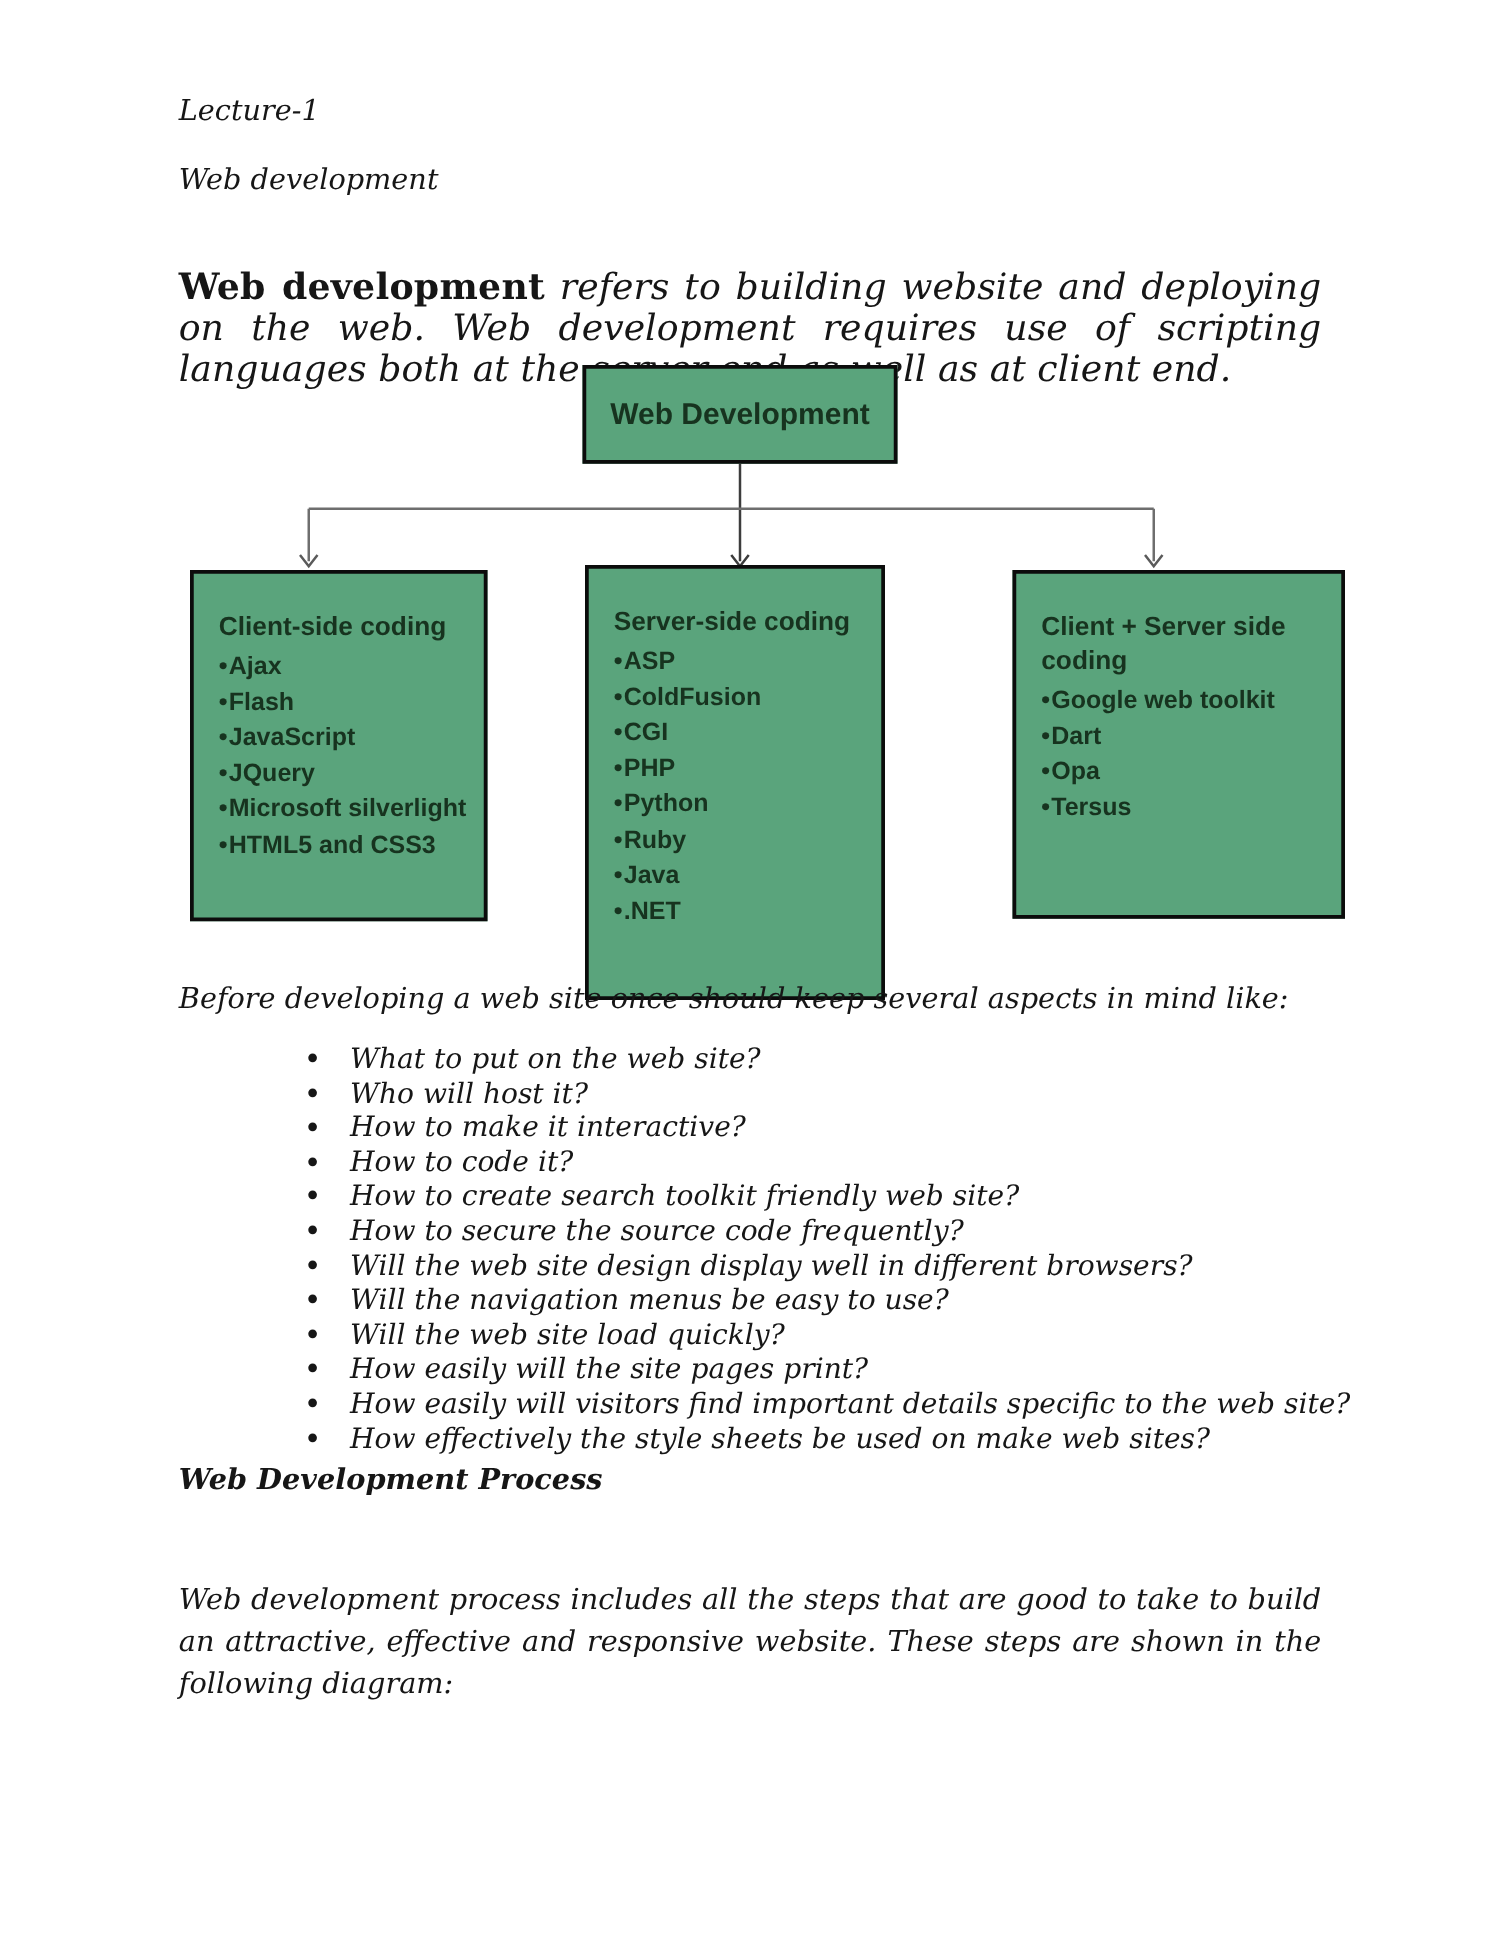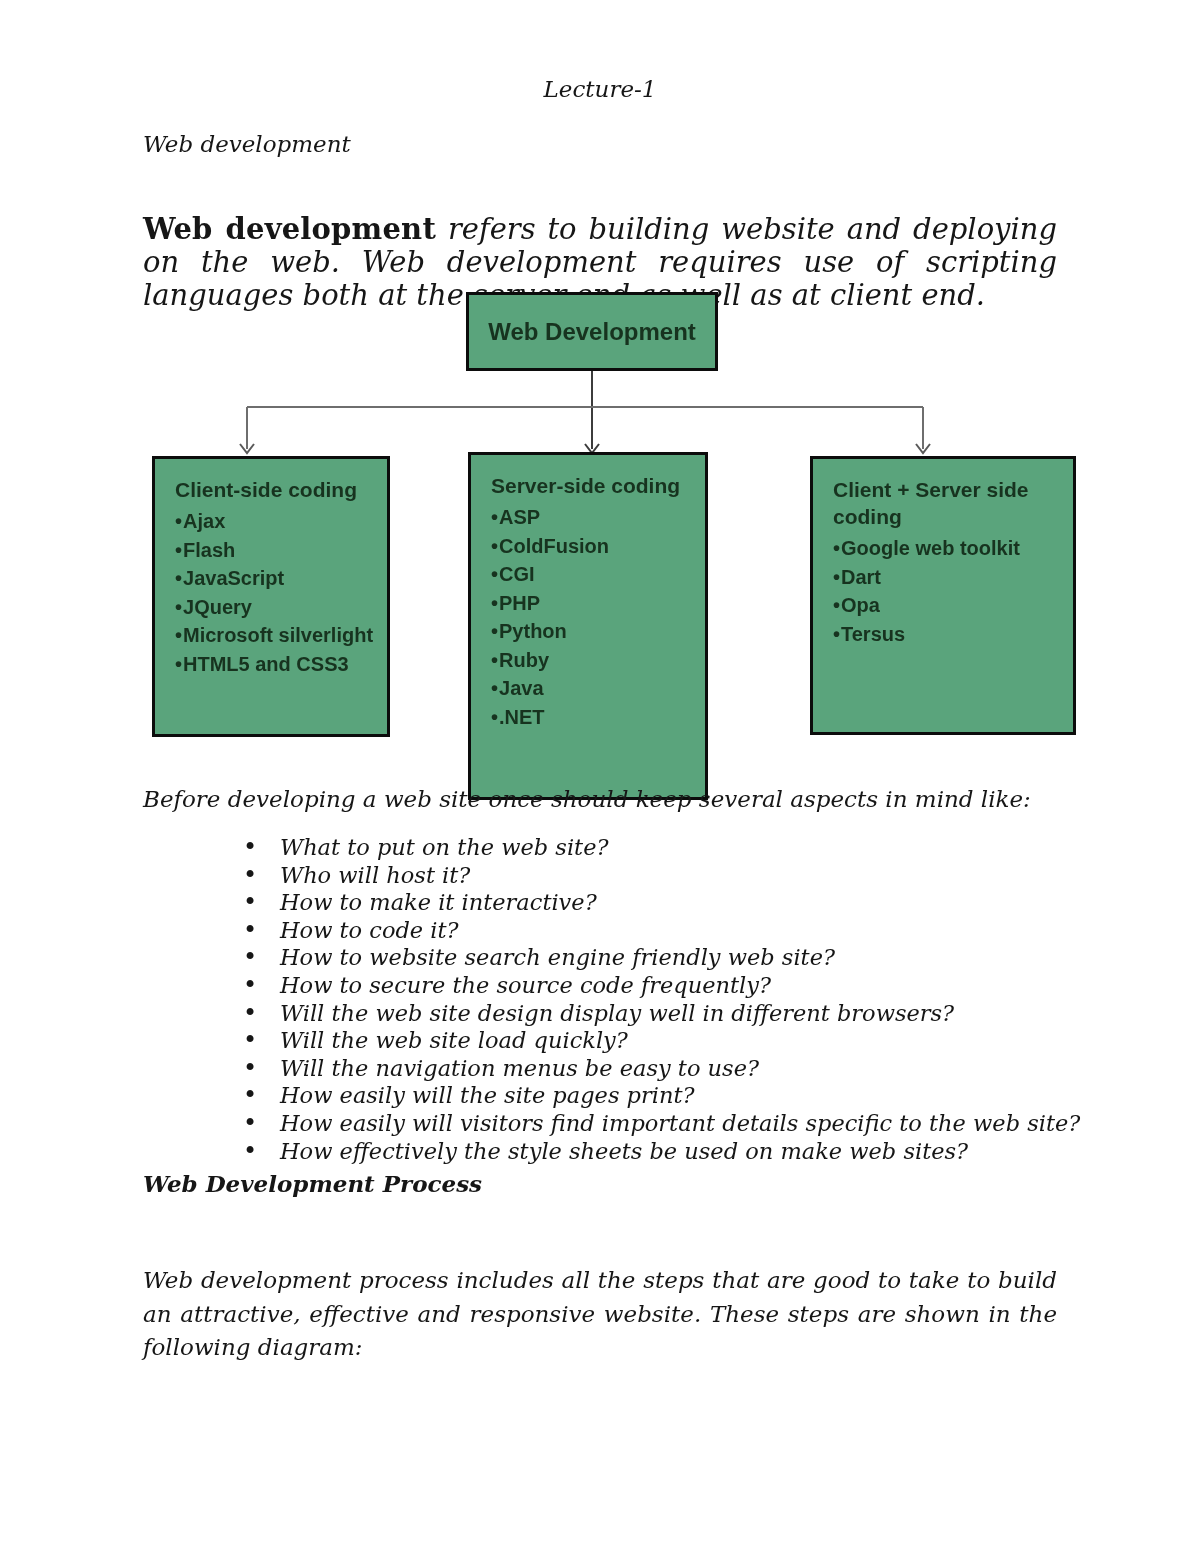--- a/index.html
+++ b/index.html
@@ -6,21 +6,21 @@
   .page{
     position:relative;
     width:1200px;height:1553px;
     background:#ffffff;
     font-family:"DejaVu Serif", serif;
     color:#161616;
     overflow:hidden;
   }
   .doc-title{
     position:absolute;left:143px;width:914px;top:76px;
-    text-align:center;font-style:italic;font-size:23px;
+    font-style:italic;font-size:23px;
   }
   .doc-heading{
     position:absolute;left:143px;top:131px;width:914px;
     font-style:italic;font-size:23px;
   }
   .intro-para{
     position:absolute;left:143px;top:184px;width:914px;
     font-style:italic;font-size:29px;line-height:33px;
     text-align:justify;
   }
@@ -32,21 +32,21 @@
     border:3px solid #0c0c0c;
     box-sizing:border-box;
     font-family:"Liberation Sans", sans-serif;
     color:#17331f;
   }
   .root-box{
     left:466px;top:292px;width:252px;height:79px;
     display:flex;align-items:center;justify-content:center;
     font-size:24px;font-weight:bold;
   }
-  .branch-box{padding:17px 10px 0 20px;}
+  .branch-box{padding:29px 10px 0 20px;}
   .dbox-title{font-size:21px;font-weight:bold;line-height:27px;margin-bottom:4px;}
   .dbox-item{font-size:20px;font-weight:700;line-height:28.5px;}
   .dbox-item::before{content:"\2022";margin-right:1px;}
   .connectors{position:absolute;left:0;top:0;pointer-events:none;}
   
   .aspects-intro{
     position:absolute;left:143px;top:786px;width:914px;
     font-style:italic;font-size:23px;
   }
   .aspects-list{
@@ -124,25 +124,25 @@
     <div class="dbox-item">Tersus</div>
   </div>
 
   <div class="aspects-intro">Before developing a web site once should keep several aspects in mind like:</div>
 
   <ul class="aspects-list">
     <li>What to put on the web site?</li>
     <li>Who will host it?</li>
     <li>How to make it interactive?</li>
     <li>How to code it?</li>
-    <li>How to website search engine friendly web site?</li>
+    <li>How to create search toolkit friendly web site?</li>
     <li>How to secure the source code frequently?</li>
     <li>Will the web site design display well in different browsers?</li>
+    <li>Will the navigation menus be easy to use?</li>
     <li>Will the web site load quickly?</li>
-    <li>Will the navigation menus be easy to use?</li>
     <li>How easily will the site pages print?</li>
     <li>How easily will visitors find important details specific to the web site?</li>
     <li>How effectively the style sheets be used on make web sites?</li>
   </ul>
 
   <div class="process-heading">Web Development Process</div>
 
   <p class="process-para">Web development process includes all the steps that are good to take to build an attractive, effective and responsive website. These steps are shown in the following diagram:</p>
 
 </div>

